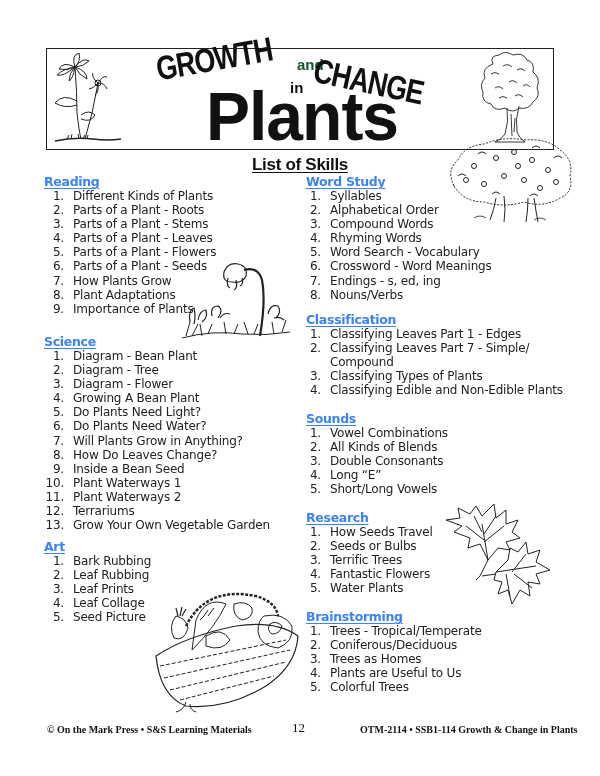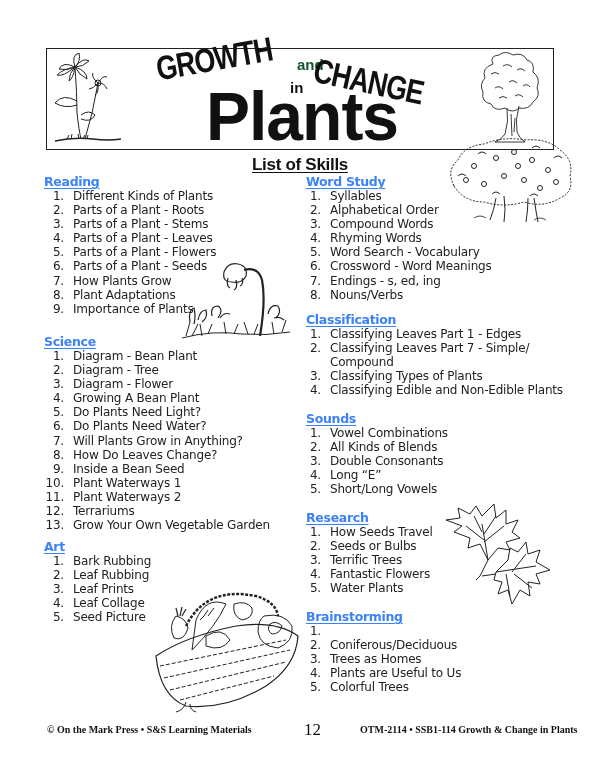--- a/index.html
+++ b/index.html
@@ -57,21 +57,21 @@
     .section li .txt { padding-left: 8px; }
     .left li .num { width: 20px; }
     .left li .txt { padding-left: 9px; }
     .right li .num { width: 15px; }
     .right li .txt { padding-left: 9px; }
 
     .art { position: absolute; }
 
     .footer { position: absolute; top: 724px; font-family: "Liberation Serif", serif; font-weight: bold; font-size: 10px; color: #111; }
     .footer-left { left: 47px; }
-    .footer-page { left: 304px; top: 720px; font-weight: normal; font-size: 17px; }
+    .footer-page { left: 292px; top: 720px; font-weight: normal; font-size: 13px; }
     .footer-right { left: 360px; }
   </style>
 </head>
 <body>
 
 <div class="banner">
   <svg class="flower-art" viewBox="0 0 70 94" fill="none" stroke="#222" stroke-width="1">
     <path d="M22 14 Q10 8 6 16 Q14 18 22 14"></path>
     <path d="M22 14 Q18 2 26 0 Q28 8 22 14"></path>
     <path d="M22 14 Q30 4 36 8 Q30 14 22 14"></path>
@@ -402,20 +402,21 @@
         <span class="txt">Water Plants</span>
       </li>
   </ol>
 </div>
 
 <div class="section right" style="left:306px; top:609px; width:260px;">
   <h2>Brainstorming</h2>
   <ol>
     <li>
         <span class="num">1.</span>
+        <span class="txt">Trees - Tropical/Temperate</span>
       </li>
     <li>
         <span class="num">2.</span>
         <span class="txt">Coniferous/Deciduous</span>
       </li>
     <li>
         <span class="num">3.</span>
         <span class="txt">Trees as Homes</span>
       </li>
     <li>

